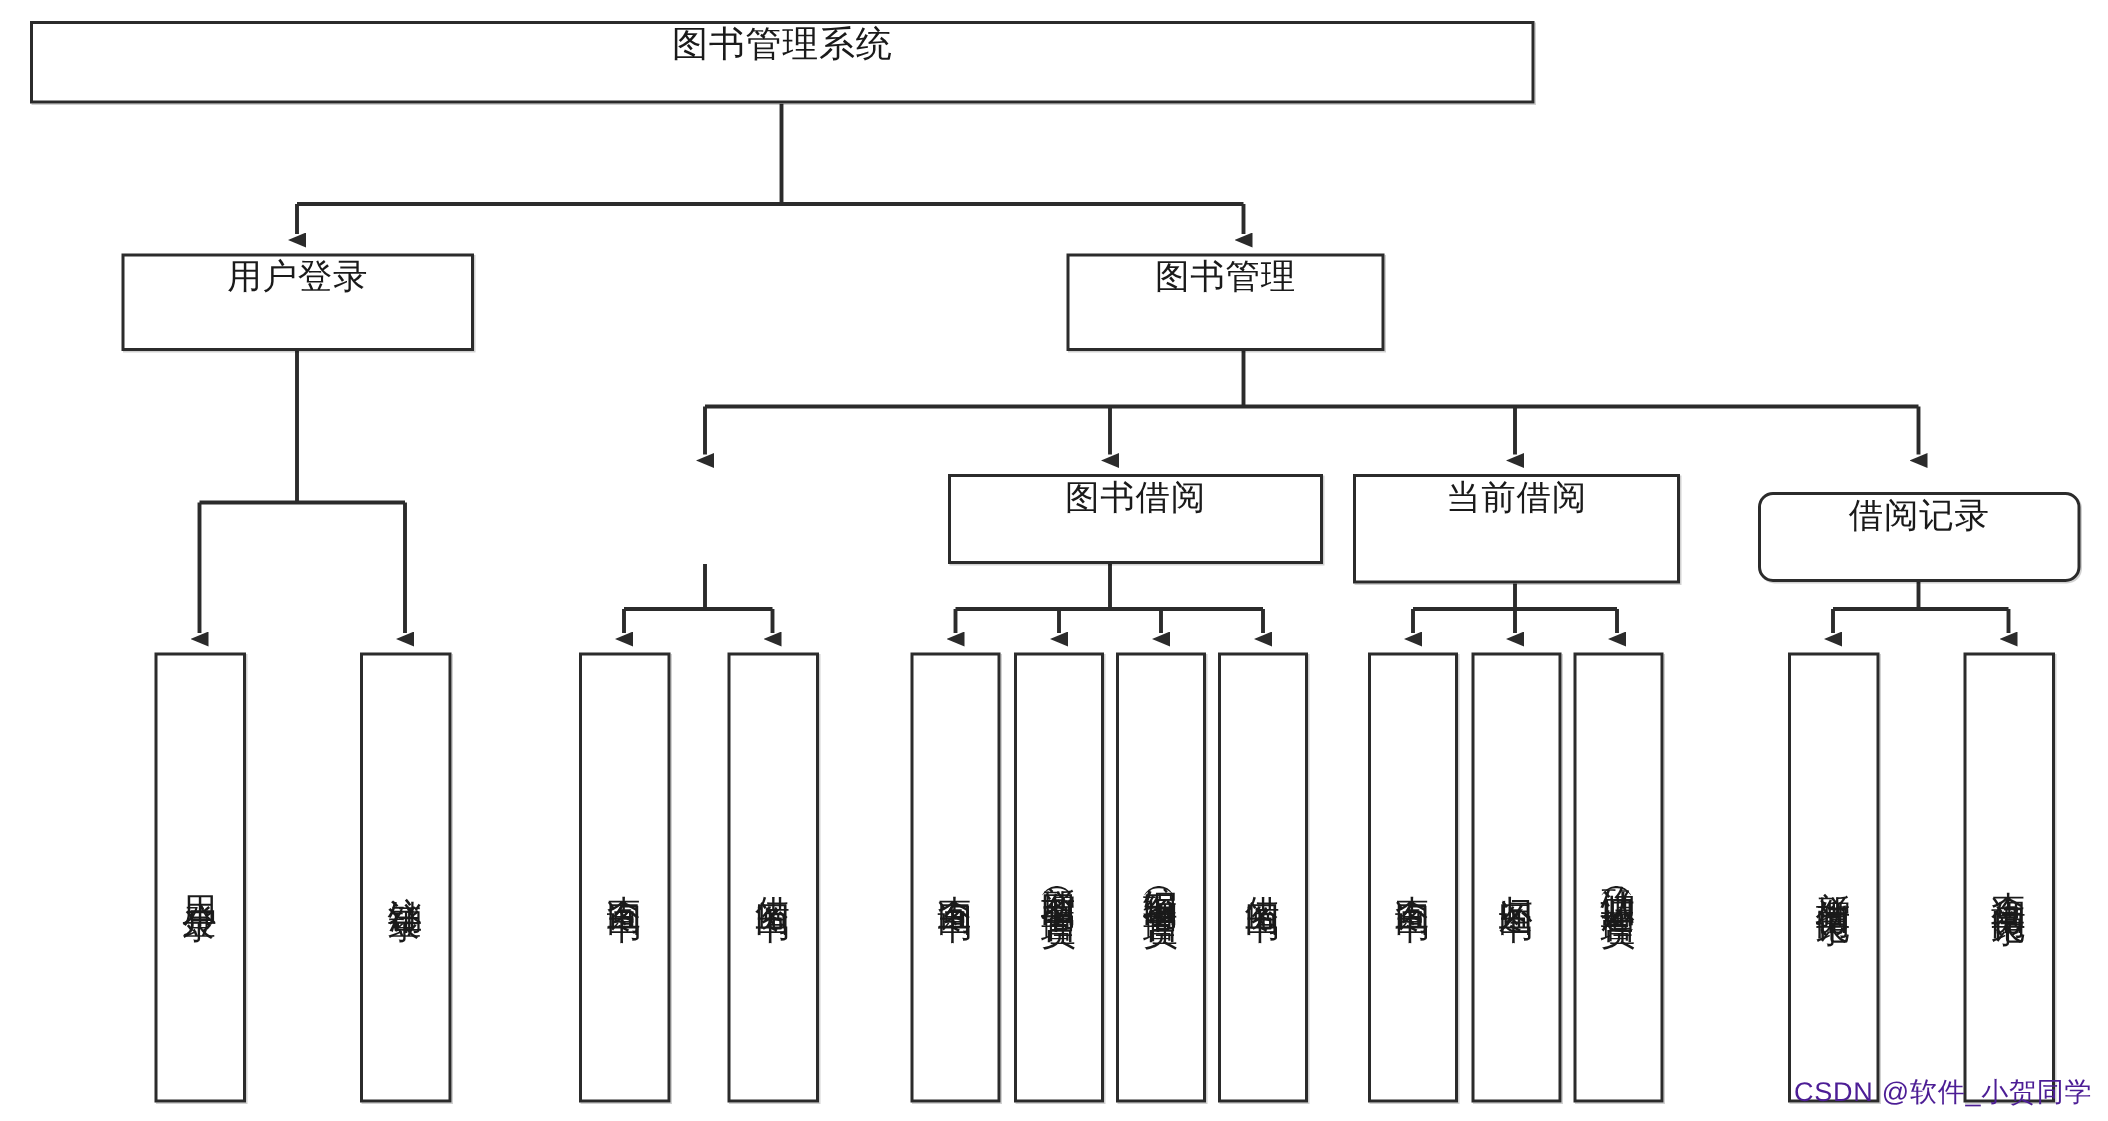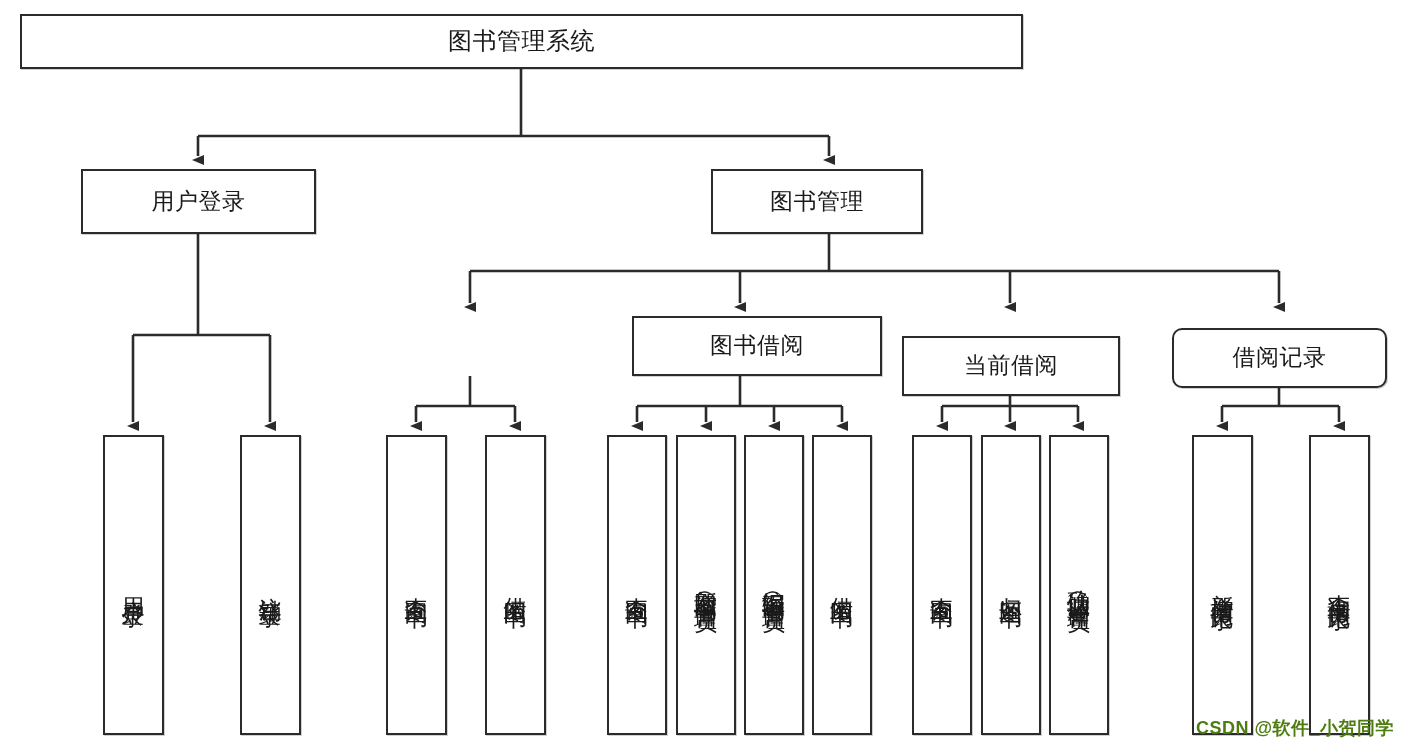--- a/index.html
+++ b/index.html
@@ -24,21 +24,21 @@
     width: 1405px;
     height: 747px;
     pointer-events: none;
   }
   .node {
     position: absolute;
     box-sizing: border-box;
     border: 2.5px solid #2b2b2b;
     background: #ffffff;
     display: flex;
-    align-items: center;
+    align-items: flex-start;
     justify-content: center;
     color: #1a1a1a;
     box-shadow: 1px 1px 0 rgba(0,0,0,0.18);
   }
   .node .label {
     display: block;
     text-align: center;
     line-height: 1.18;
     letter-spacing: 0.5px;
   }
@@ -57,24 +57,23 @@
     text-orientation: upright;
     font-size: 23px;
     line-height: 1.05;
     letter-spacing: 3px;
     white-space: nowrap;
     max-height: 272px;
   }
   .watermark {
     position: absolute;
     font-size: 18px;
-    color: #4d7c0f;
+    color: #4c1d95;
     white-space: nowrap;
     letter-spacing: 0.5px;
-    font-weight: bold;
   }
 </style>
 </head>
 <body>
 
 <div id="canvas">
 
   <svg id="edges" viewBox="0 0 1405 747" xmlns="http://www.w3.org/2000/svg">
     <defs>
       <marker id="arrow" markerWidth="10" markerHeight="12" refX="1" refY="6" orient="auto" markerUnits="userSpaceOnUse">
@@ -133,21 +132,21 @@
   <div class="node horiz" style="left:81px; top:169px; width:235px; height:65px;">
     <span class="label">用户登录</span>
   </div>
   <div class="node horiz" style="left:711px; top:169px; width:212px; height:65px;">
     <span class="label">图书管理</span>
   </div>
 
   <div class="node horiz" style="left:632px; top:316px; width:250px; height:60px;">
     <span class="label">图书借阅</span>
   </div>
-  <div class="node horiz" style="left:902px; top:316px; width:218px; height:60px;margin-top:20px;">
+  <div class="node horiz" style="left:902px; top:316px; width:218px; height:73px;">
     <span class="label">当前借阅</span>
   </div>
   <div class="node horiz" style="left:1172px; top:328px; width:215px; height:60px;border-radius:10px;">
     <span class="label">借阅记录</span>
   </div>
 
   <div class="node vert" style="left:103px; top:435px; width:61px; height:300px;">
     <span class="label">用户登录</span>
   </div>
   <div class="node vert" style="left:240px; top:435px; width:61px; height:300px;">

